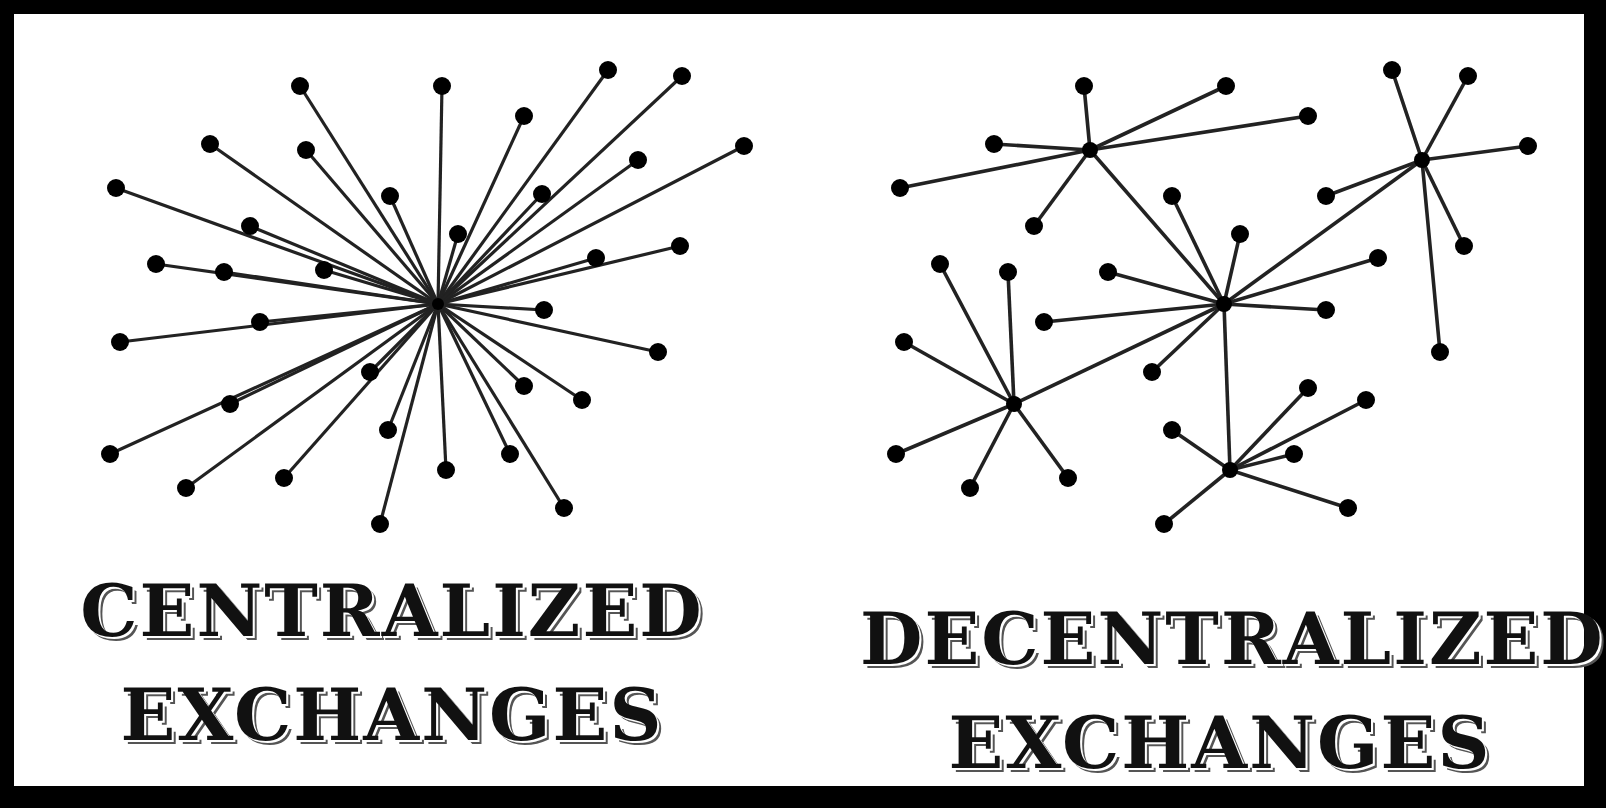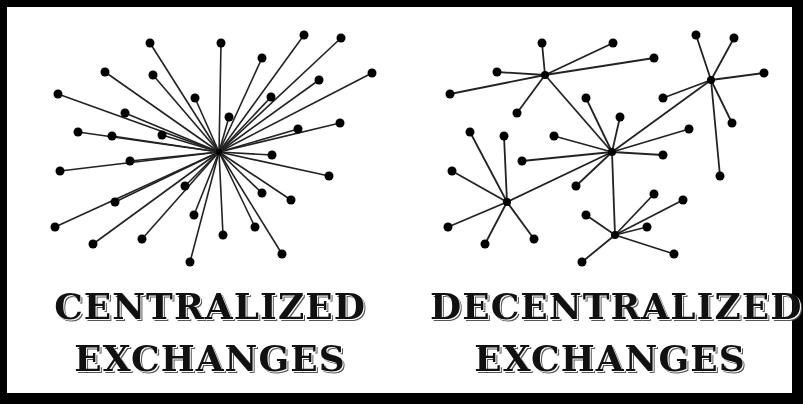--- a/index.html
+++ b/index.html
@@ -156,20 +156,20 @@
       <circle cx="582" cy="262" r="4.5" fill="#000"></circle>
       <circle cx="674" cy="254" r="4.5" fill="#000"></circle>
       <circle cx="545" cy="75" r="4" fill="#000"></circle>
       <circle cx="711" cy="80" r="4" fill="#000"></circle>
       <circle cx="612" cy="152" r="4" fill="#000"></circle>
       <circle cx="507" cy="202" r="4" fill="#000"></circle>
       <circle cx="615" cy="235" r="4" fill="#000"></circle>
     </g>
 </svg>
 
-<div class="label" style="left:40px;top:280px;width:340px;">
+<div class="label" style="left:26px;top:280px;width:340px;">
   <span>CENTRALIZED</span>
   <span>EXCHANGES</span>
 </div>
-<div class="label" style="left:430px;top:280px;width:360px;">
+<div class="label" style="left:430px;top:294px;width:360px;">
   <span>DECENTRALIZED</span>
   <span>EXCHANGES</span>
 </div>
 
 </body></html>

